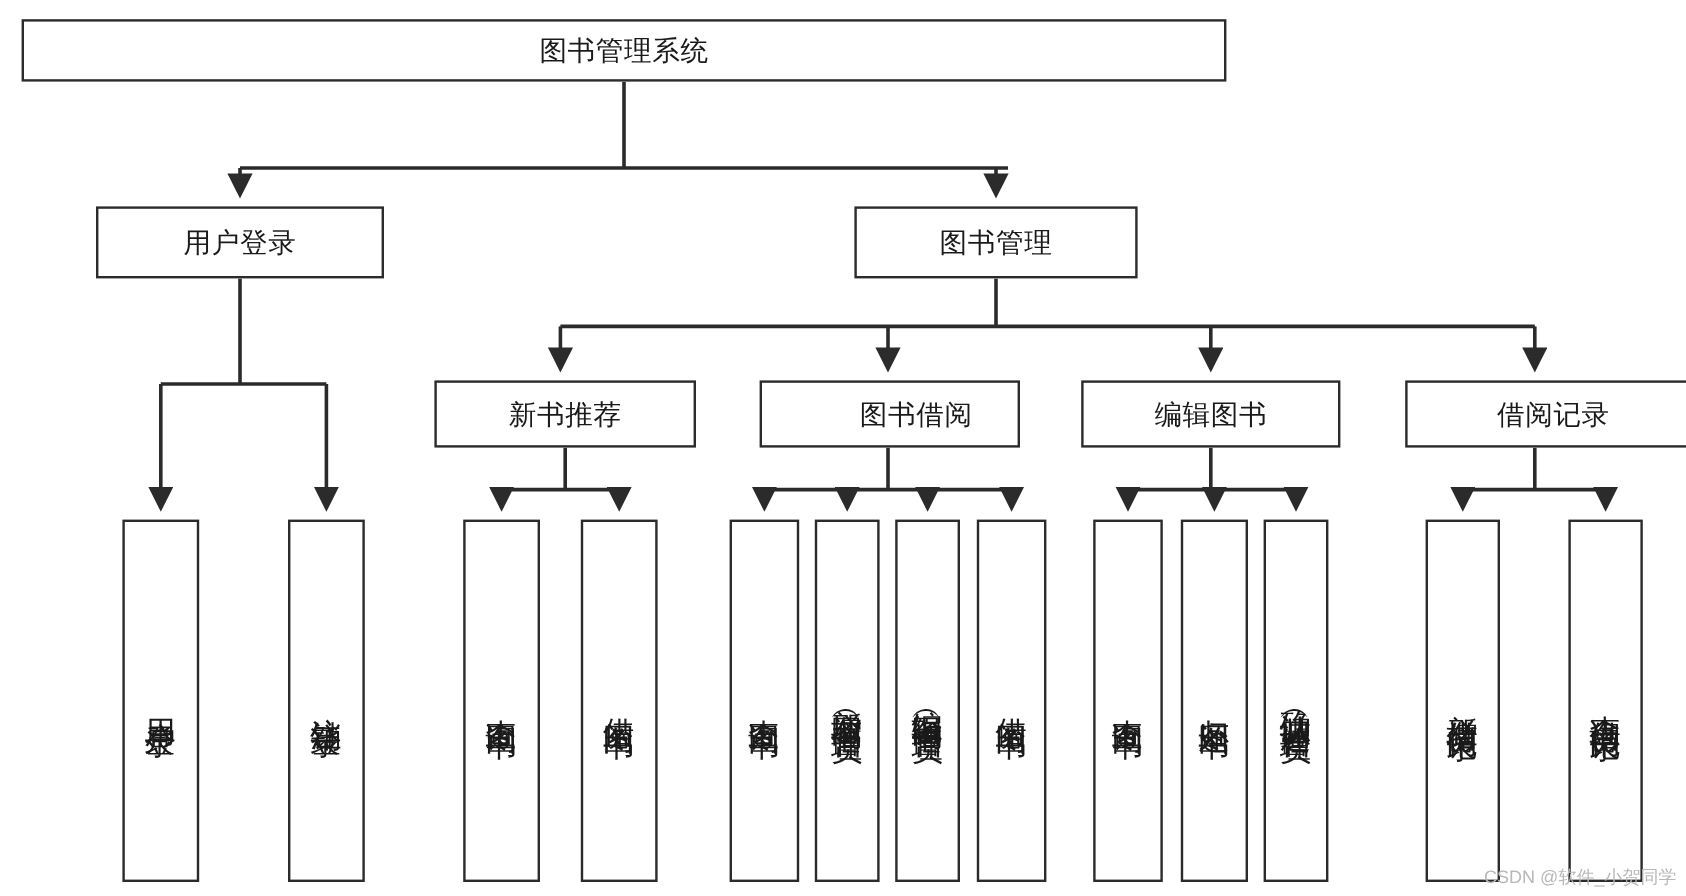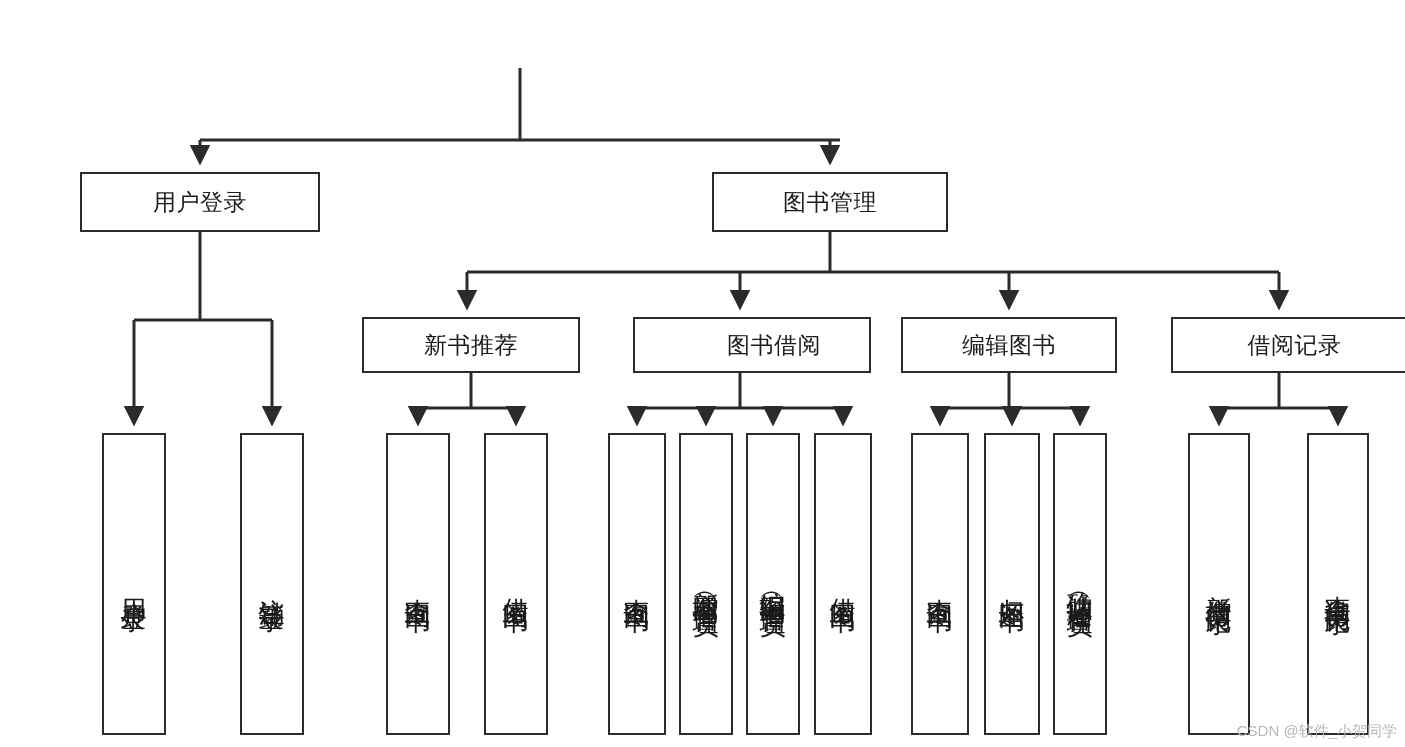--- a/index.html
+++ b/index.html
@@ -116,32 +116,35 @@
       <path d="M 1012 408 L 1012 423" marker-end="url(#arrow)"></path>
       <path d="M 1080 408 L 1080 423" marker-end="url(#arrow)"></path>
 
       <path d="M 1279 373 L 1279 408"></path>
       <path d="M 1219 408 L 1338 408"></path>
       <path d="M 1219 408 L 1219 423" marker-end="url(#arrow)"></path>
       <path d="M 1338 408 L 1338 423" marker-end="url(#arrow)"></path>
     </g>
   </svg>
 
+  <div class="node horiz" style="left: 18px; top: 16px; width: 1004px; height: 52px; border-color: rgb(43, 43, 43); color: rgb(26, 26, 26);">
+    <span class="node-label">图书管理系统</span>
+  </div>
 
   <div class="node horiz" style="left: 80px; top: 172px; width: 240px; height: 60px; border-color: rgb(43, 43, 43); color: rgb(26, 26, 26);">
     <span class="node-label">用户登录</span>
   </div>
   <div class="node horiz" style="left: 712px; top: 172px; width: 236px; height: 60px; border-color: rgb(43, 43, 43); color: rgb(26, 26, 26);">
     <span class="node-label">图书管理</span>
   </div>
 
   <div class="node horiz" style="left: 362px; top: 317px; width: 218px; height: 56px; border-color: rgb(43, 43, 43); color: rgb(26, 26, 26);">
     <span class="node-label">新书推荐</span>
   </div>
-  <div class="node horiz" style="left: 633px; top: 317px; width: 238px; height: 56px; border-color: rgb(43, 43, 43); color: rgb(26, 26, 26); padding-left: 44px;">
+  <div class="node horiz" style="left: 633px; top: 317px; width: 217px; height: 56px; border-color: rgb(43, 43, 43); color: rgb(26, 26, 26); padding-left: 44px;">
     <span class="node-label">图书借阅</span>
   </div>
   <div class="node horiz" style="left: 901px; top: 317px; width: 216px; height: 56px; border-color: rgb(43, 43, 43); color: rgb(26, 26, 26);">
     <span class="node-label">编辑图书</span>
   </div>
   <div class="node horiz" style="left: 1171px; top: 317px; width: 247px; height: 56px; border-color: rgb(43, 43, 43); color: rgb(26, 26, 26);">
     <span class="node-label">借阅记录</span>
   </div>
 
   <div class="node vert" style="left: 102px; top: 433px; width: 64px; height: 302px; border-color: rgb(43, 43, 43); color: rgb(26, 26, 26);">

